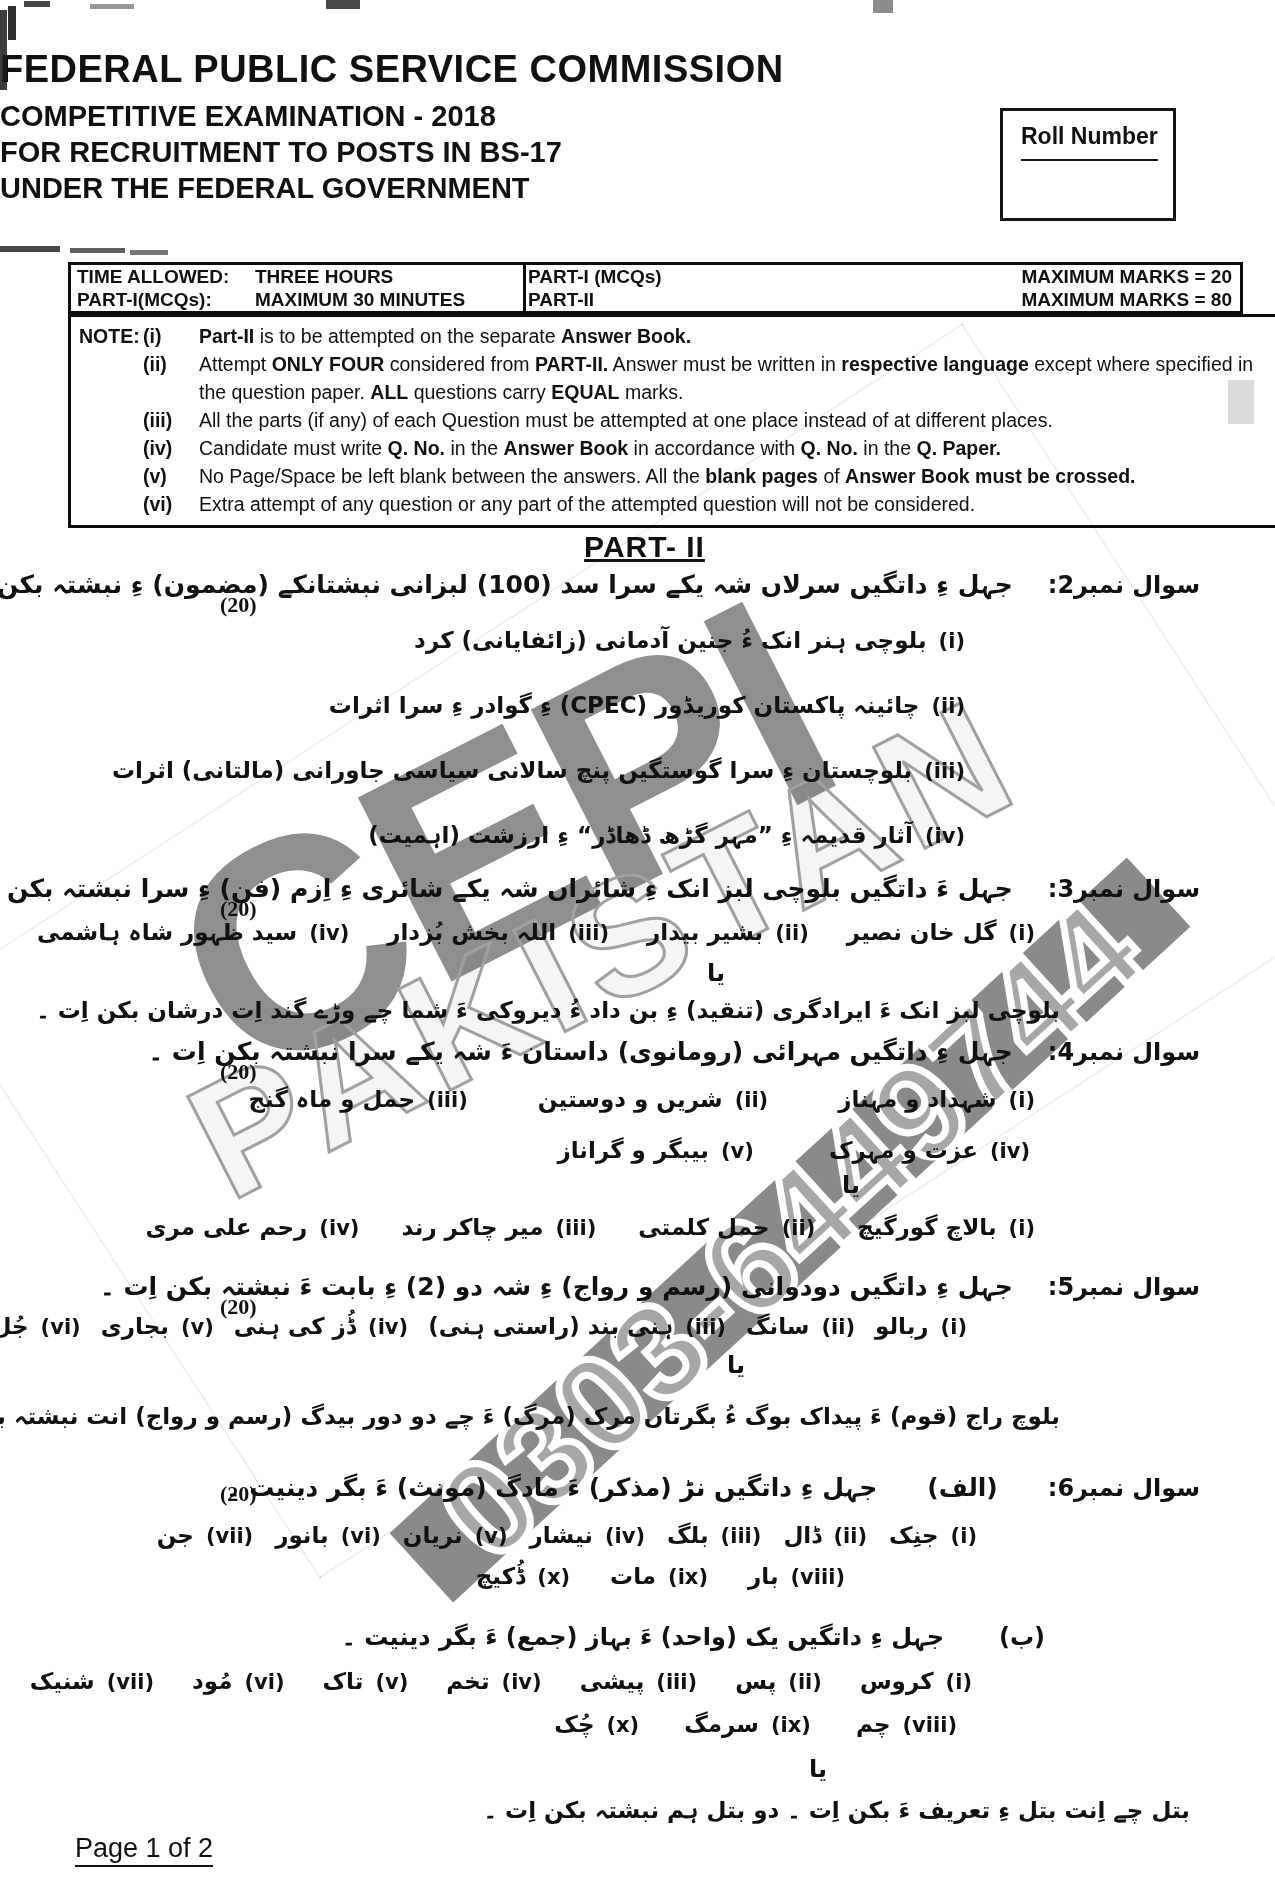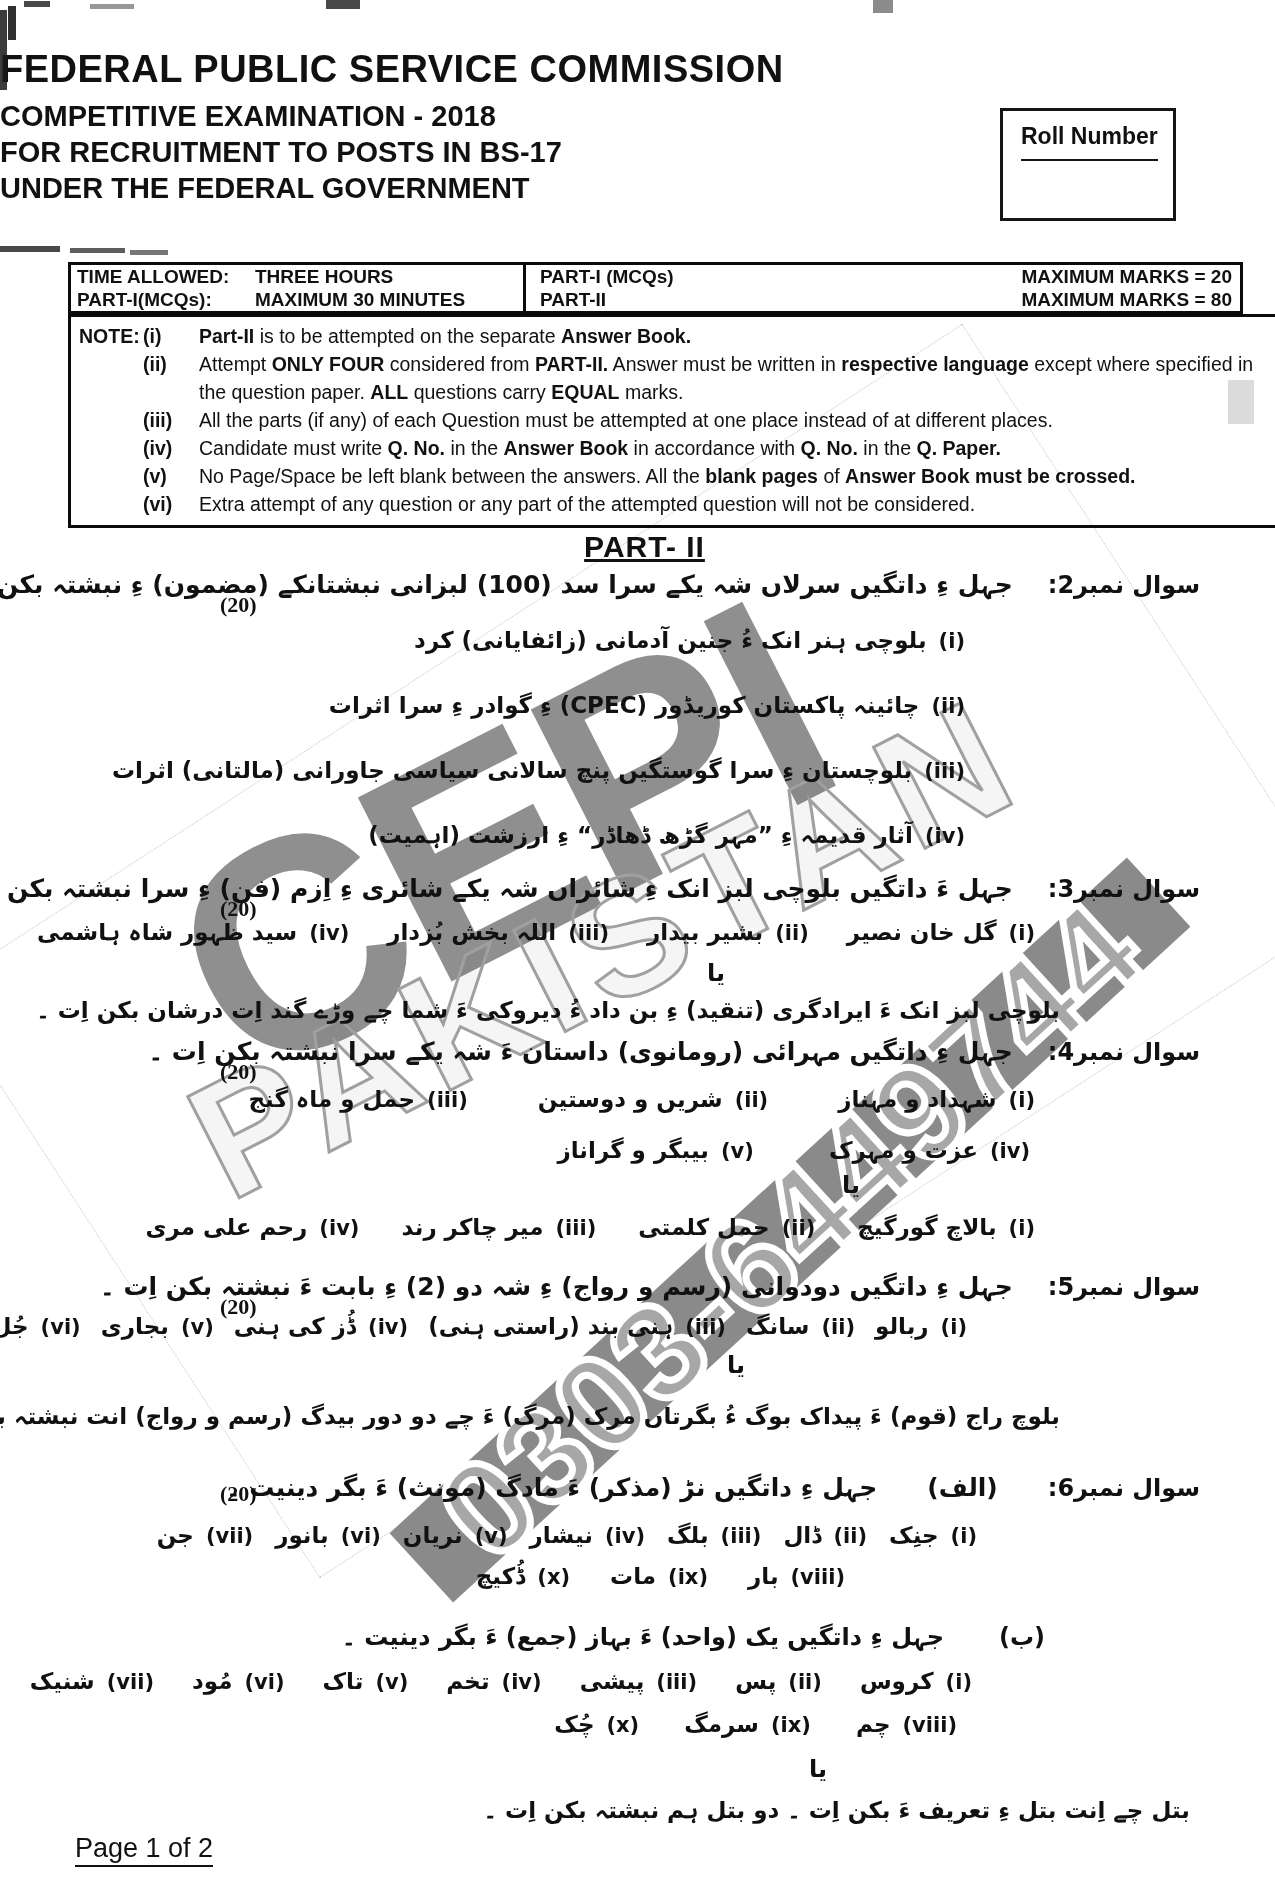--- a/index.html
+++ b/index.html
@@ -27,21 +27,21 @@
   .subject-box span{font-size:30px;font-weight:bold;letter-spacing:1px;text-decoration:underline;}
   .roll-box{position:absolute;left:1000px;top:108px;width:170px;height:107px;border:3px solid #151515;z-index:5;}
   .roll-box span{display:inline-block;margin:12px 0 0 18px;font-size:23px;font-weight:bold;
                  border-bottom:2px solid #151515;padding-bottom:9px;}
   
   .info-table{position:absolute;left:68px;top:262px;width:1175px;z-index:5;
               border:3px solid #0b0b0b;font-size:19px;font-weight:bold;box-sizing:border-box;}
   .it-row{display:flex;height:23px;line-height:23px;white-space:nowrap;}
   .it-left{width:455px;border-right:3px solid #0b0b0b;display:flex;padding-left:6px;box-sizing:border-box;}
   .it-lab{width:178px;}
-  .it-mid{flex:1;padding-left:14px;}
+  .it-mid{flex:1;padding-left:2px;}
   .it-right{width:310px;text-align:right;padding-right:8px;}
   
   .note-box{position:absolute;left:68px;top:314px;width:1214px;z-index:5;border:3px solid #0b0b0b;
             box-sizing:border-box;padding:5px 10px 7px 8px;font-size:19.5px;}
   .note-row{display:flex;line-height:28px;}
   .note-label{width:64px;font-weight:bold;flex:none;}
   .note-num{width:48px;font-weight:bold;flex:none;}
   .note-text{flex:1;padding-left:8px;}
   
   .part2{position:absolute;left:7px;top:530px;width:1275px;text-align:center;z-index:5;

